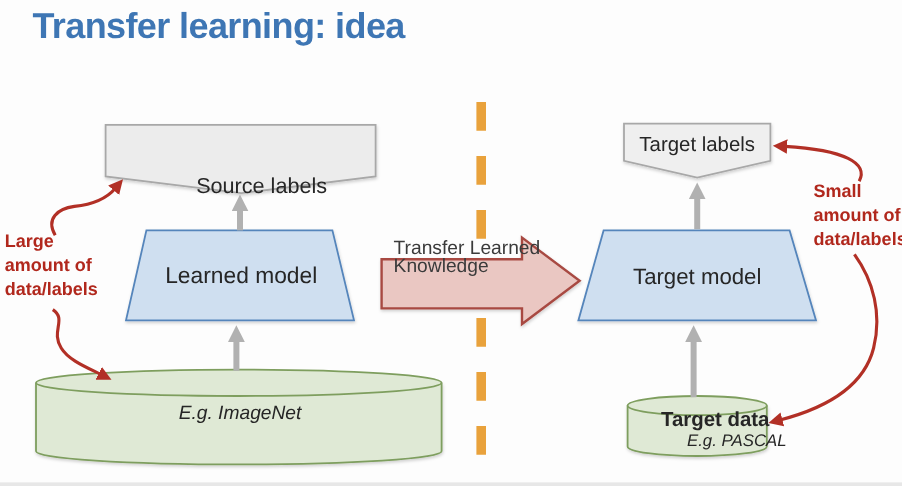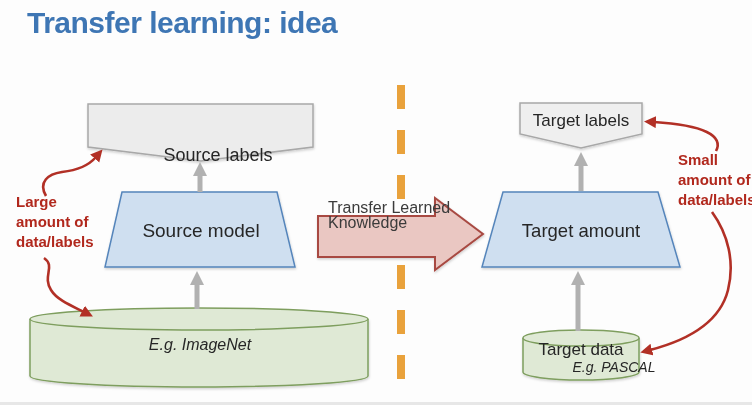--- a/index.html
+++ b/index.html
@@ -20,27 +20,27 @@
   .shape-label{
     position:absolute;transform:translate(-50%,-50%);
     color:#262626;white-space:nowrap;text-align:center;
   }
   .lbl-src-labels{left:218px;top:127px;font-size:18px;margin-top:28px;}
   .lbl-src-model{left:201px;top:231px;font-size:19px;}
   .lbl-src-data{left:200px;top:339px;font-size:19px;}
   .lbl-src-example{left:200px;top:345px;font-size:16px;font-style:italic;}
   .lbl-tgt-labels{left:581px;top:121px;font-size:17px;}
   .lbl-tgt-model{left:581px;top:231px;font-size:18.5px;}
-  .lbl-tgt-data{left:581px;top:350px;font-size:17px;}
+  .lbl-tgt-data{left:596px;top:350px;font-size:17px;font-weight:bold;}
   .lbl-tgt-example{left:581px;top:367px;font-size:14px;font-style:italic;margin-left:33px;}
   .annotation{
     position:absolute;color:#b1281d;font-size:15px;font-weight:600;
     line-height:20px;white-space:pre-line;
   }
-  .annotation-left{left:16px;top:192px;}
+  .annotation-left{left:4px;top:192px;}
   .annotation-right{left:678px;top:150px;}
   .transfer-label{
     position:absolute;left:328px;top:200px;
     font-size:16px;line-height:15px;color:#3b3b3b;white-space:pre-line;
   }
 </style>
 </head>
 <body>
 
 <div class="stage">
@@ -79,25 +79,25 @@
 
     <path d="M46 196 C 38 182 48 174 62 172 C 80 170 90 164 96 157" fill="none" stroke="#b23026" stroke-width="2.6" marker-end="url(#redHead)"></path>
     <path d="M44 258 C 56 266 42 276 51 290 C 57 300 72 306 84 312" fill="none" stroke="#b23026" stroke-width="2.6" marker-end="url(#redHead)"></path>
     <path d="M716 151 C 724 136 704 125 654 122" fill="none" stroke="#b23026" stroke-width="2.6" marker-end="url(#redHead)"></path>
     <path d="M712 212 C 728 234 735 262 728 290 C 721 318 696 338 650 350" fill="none" stroke="#b23026" stroke-width="2.6" marker-end="url(#redHead)"></path>
   </svg>
 
   <div class="page-title">Transfer learning: idea</div>
 
   <div class="shape-label lbl-src-labels">Source labels</div>
-  <div class="shape-label lbl-src-model">Source model</div>
+  <div class="shape-label lbl-src-model">Learned model</div>
   <div class="shape-label lbl-src-example">E.g. ImageNet</div>
 
   <div class="shape-label lbl-tgt-labels">Target labels</div>
-  <div class="shape-label lbl-tgt-model">Target amount</div>
+  <div class="shape-label lbl-tgt-model">Target model</div>
   <div class="shape-label lbl-tgt-data">Target data</div>
   <div class="shape-label lbl-tgt-example">E.g. PASCAL</div>
 
   <div class="annotation annotation-left">Large
 amount of
 data/labels</div>
   <div class="annotation annotation-right">Small
 amount of
 data/labels</div>
 

